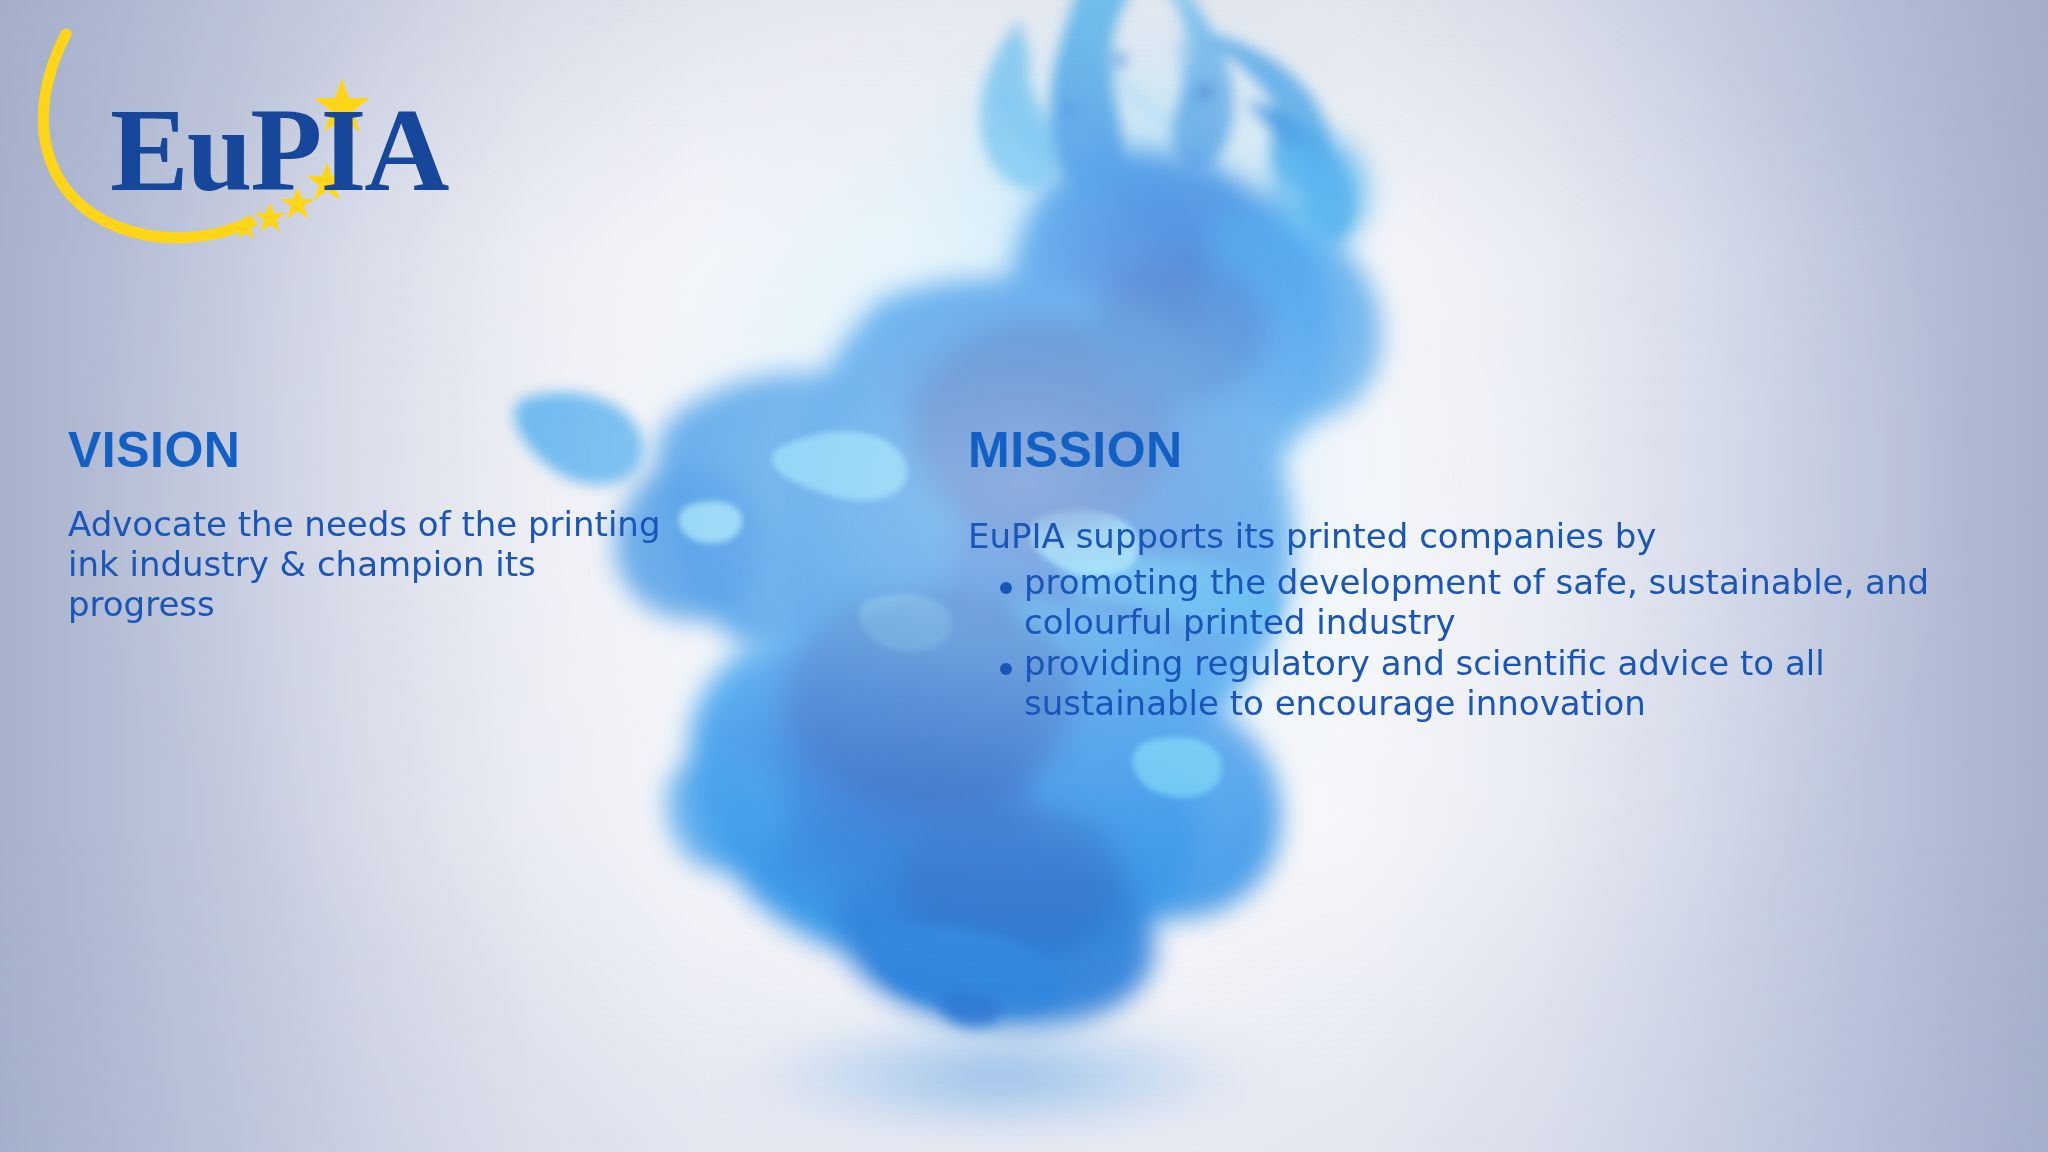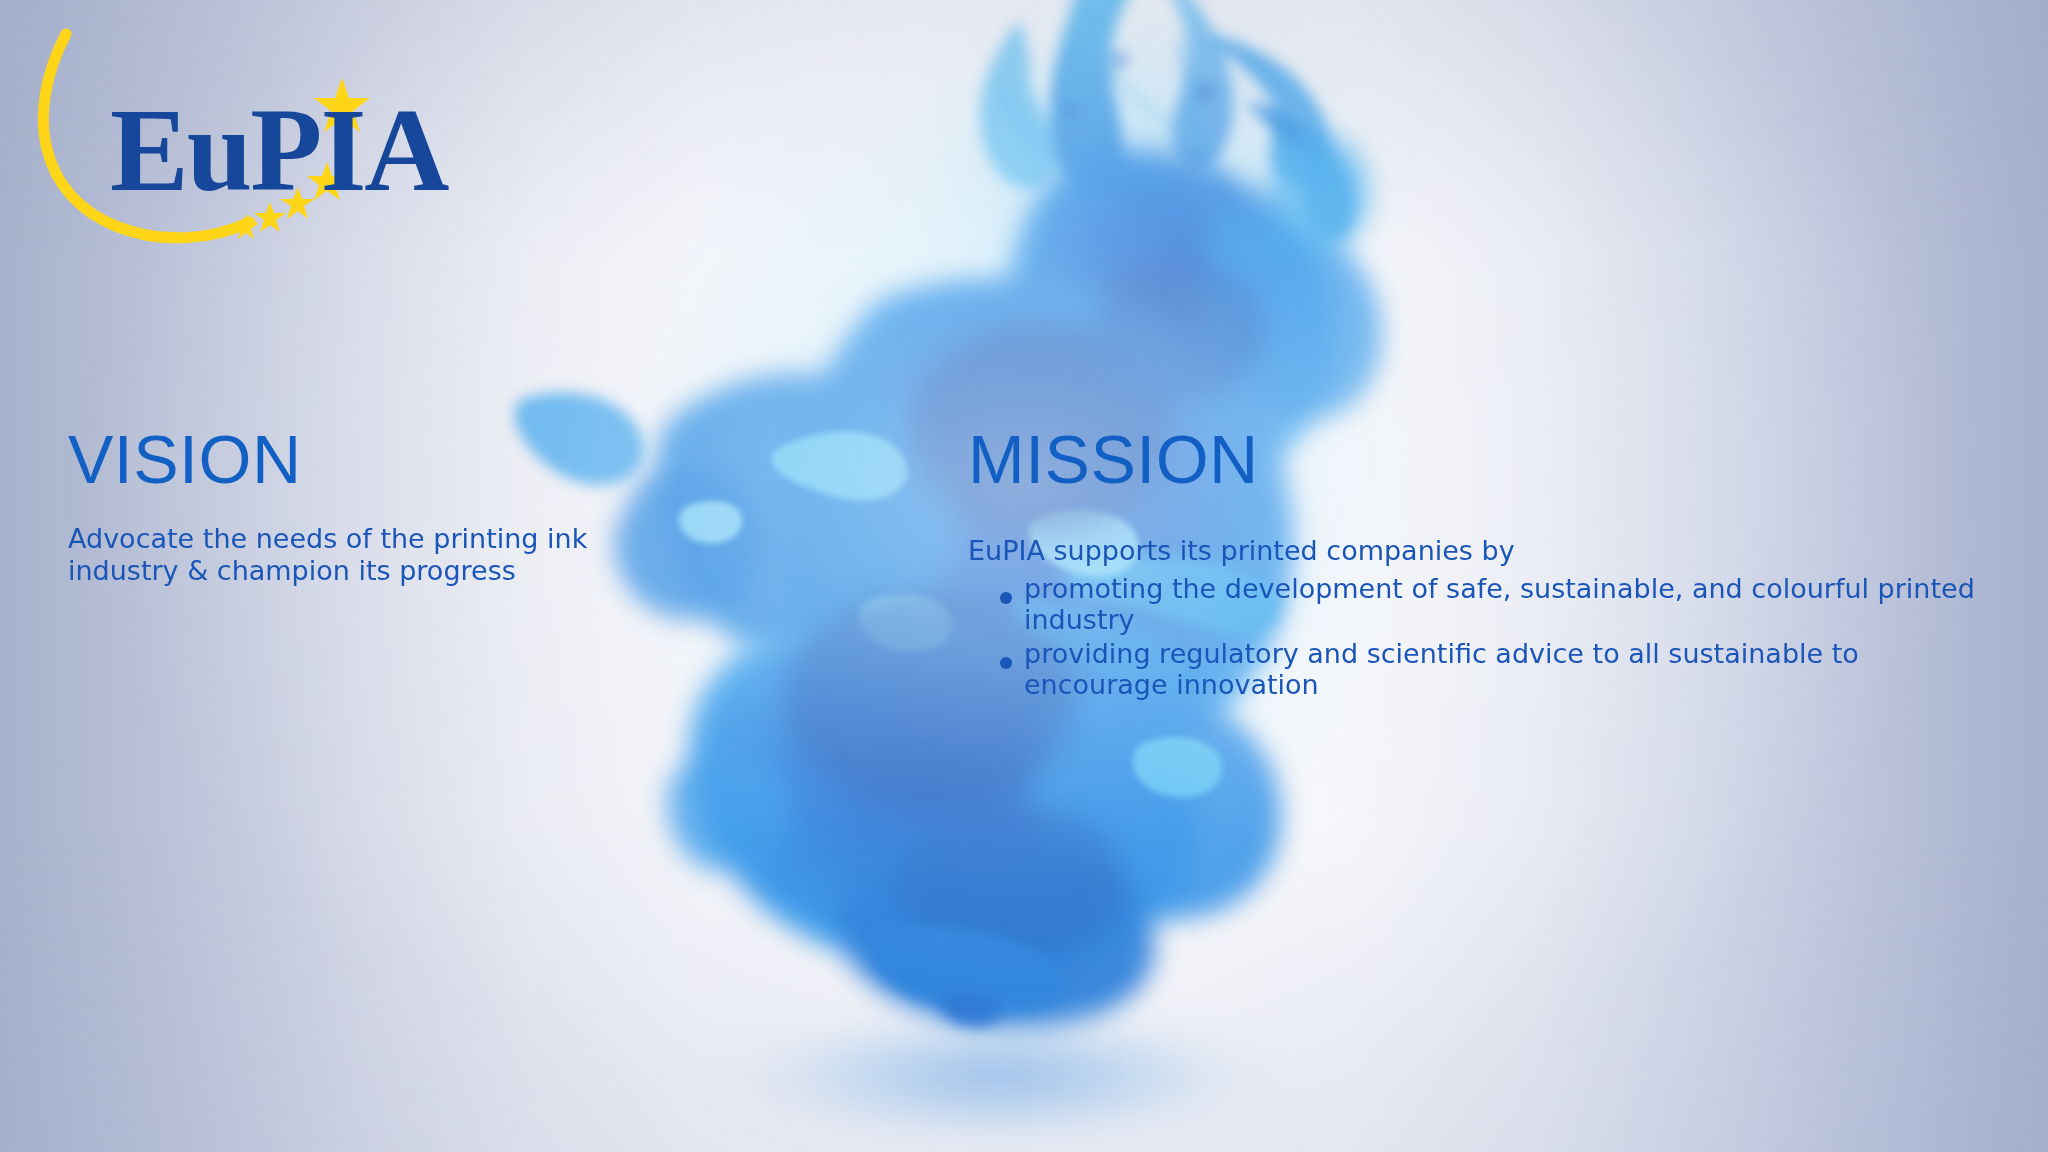--- a/index.html
+++ b/index.html
@@ -58,30 +58,30 @@
     position:absolute; left:88px; top:70px;
     font-family:Liberation Serif, serif;
     font-weight:bold; font-size:118px; letter-spacing:-2px;
     color:#16479b; line-height:1;
   }
 
   
   .heading {
     color:#1360c4;
     font-family:"Liberation Sans", sans-serif;
-    font-weight:400;
-    font-size:68px;
+    font-weight:700;
+    font-size:50px;
     line-height:1.0;
     letter-spacing:0.5px;
   }
   .body-txt {
     color:#1a55b8;
     font-family:"DejaVu Sans", sans-serif;
     font-weight:400;
-    font-size:27px;
+    font-size:34px;
     line-height:1.17;
   }
 
   #vision-block { position:absolute; left:68px; top:425px; width:620px; }
   #vision-block .heading { margin-bottom:30px; }
 
   #mission-block { position:absolute; left:968px; top:425px; width:1020px; }
   #mission-block .heading { margin-left:0; margin-bottom:42px; }
   #mission-intro { margin-bottom:6px; }
 

